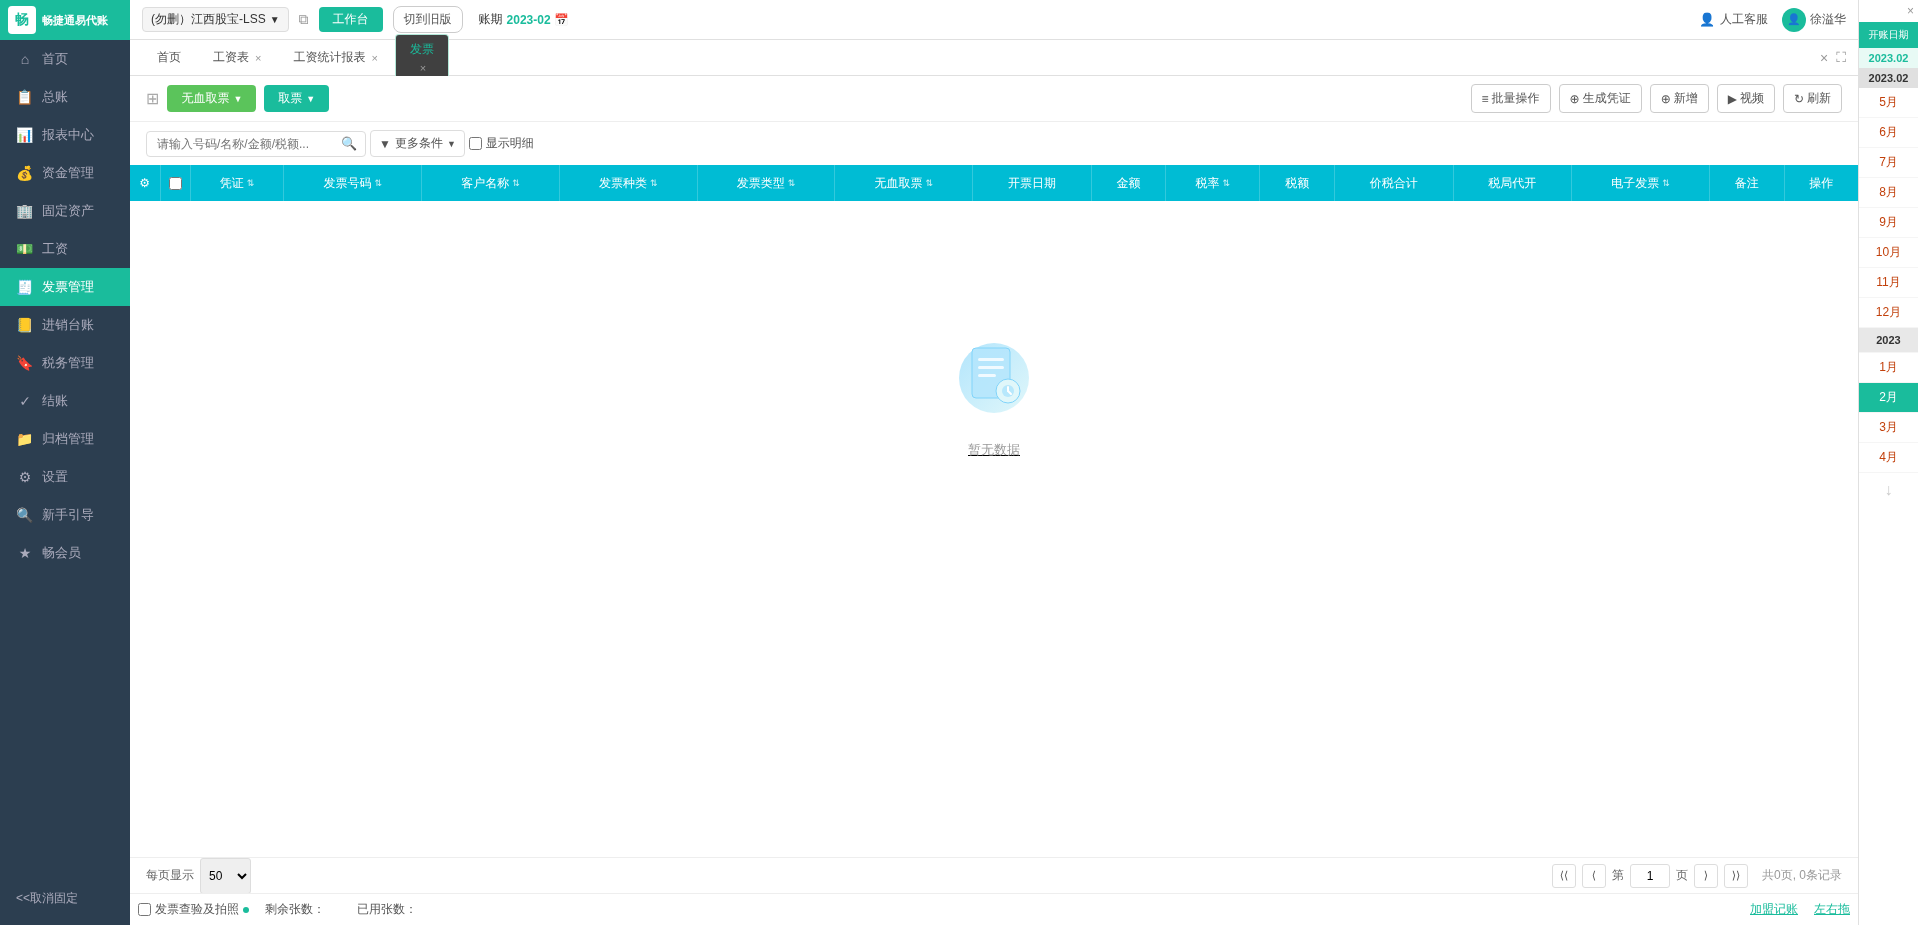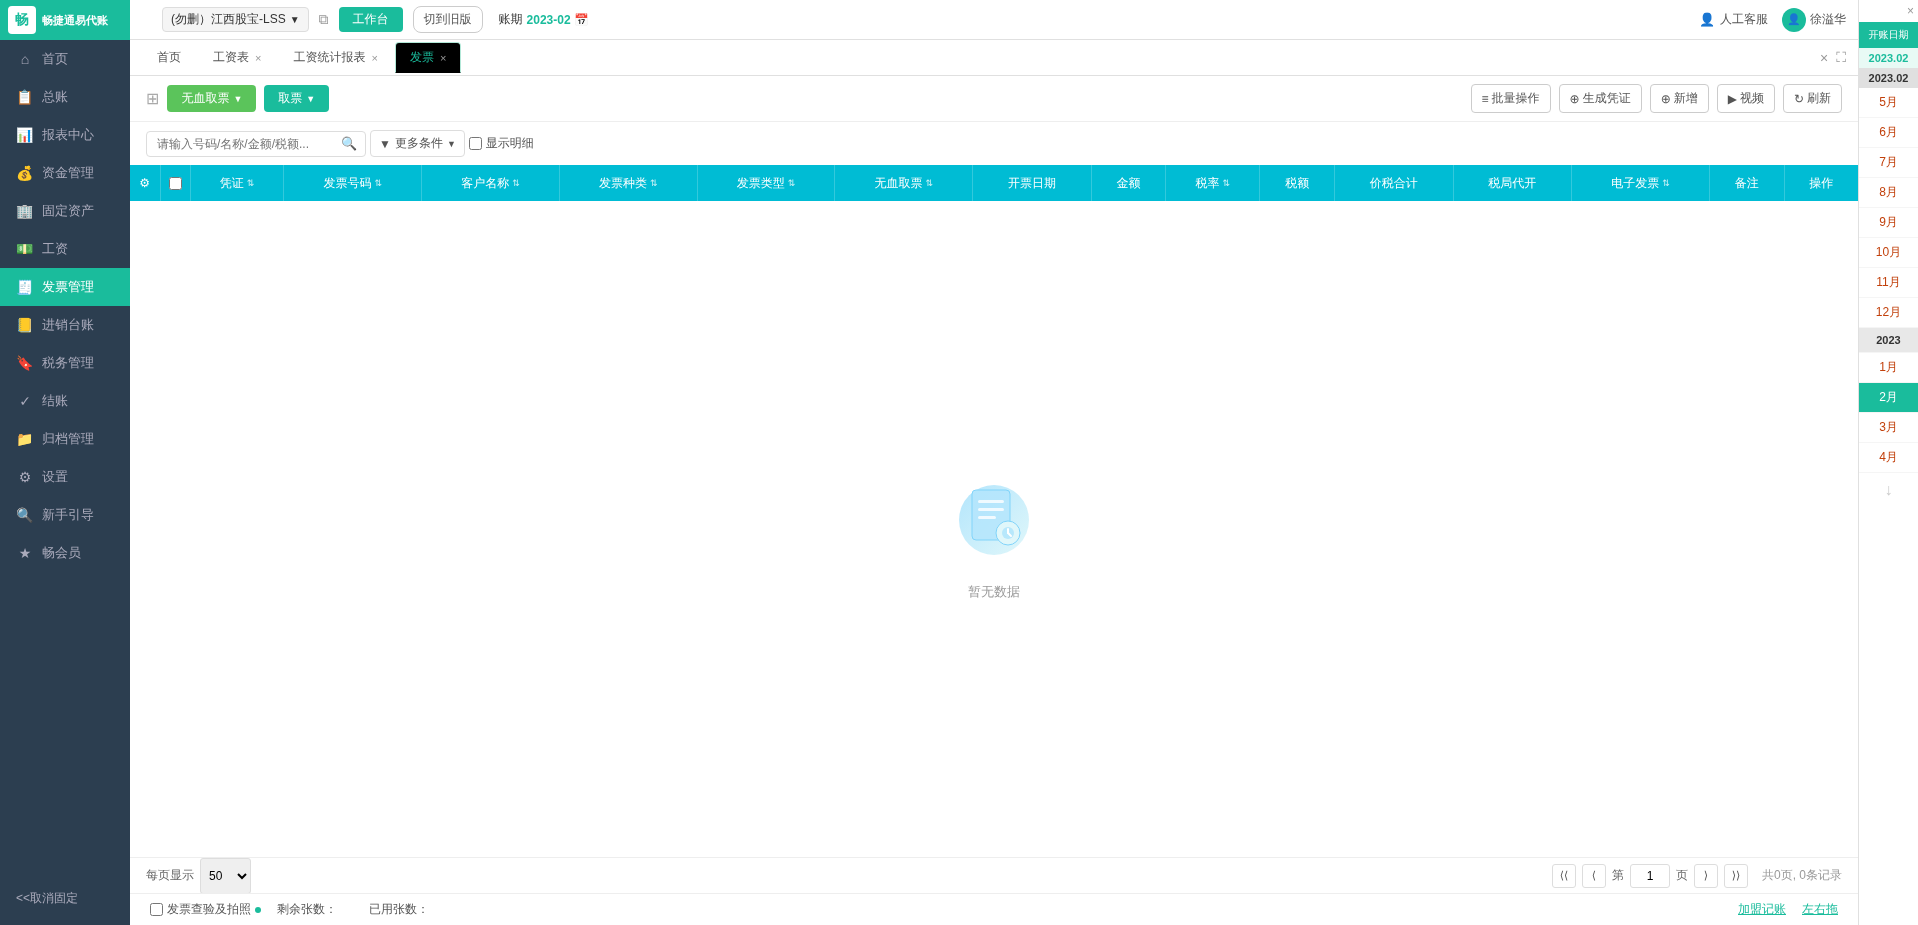--- a/index.html
+++ b/index.html
@@ -13,32 +13,32 @@
     .sidebar-item.active { background: #1abc9c; color: white; }
     .sidebar-item-icon { font-size: 14px; width: 18px; text-align: center; }
     .sidebar-bottom { margin-top: auto; padding: 10px; }
     .sidebar-bottom-item { display: flex; align-items: center; gap: 8px; padding: 8px 6px; cursor: pointer; color: #aab; font-size: 12px; }
 
     
     .main { flex: 1; display: flex; flex-direction: column; height: 100%; overflow: hidden; position: relative; }
 
     
     .topbar { background: white; height: 40px; display: flex; align-items: center; padding: 0 12px; gap: 10px; border-bottom: 1px solid #e0e0e0; flex-shrink: 0; }
-    .topbar-company { display: flex; align-items: center; gap: 4px; background: #f5f5f5; border: 1px solid #ddd; border-radius: 4px; padding: 3px 8px; cursor: pointer; font-size: 12px; color: #333; margin-left: 20px; }
+    .topbar-company { display: flex; align-items: center; gap: 4px; background: #f5f5f5; border: 1px solid #ddd; border-radius: 4px; padding: 3px 8px; cursor: pointer; font-size: 12px; color: #333; }
     .topbar-btn { background: #1abc9c; color: white; border: none; border-radius: 4px; padding: 4px 14px; cursor: pointer; font-size: 12px; }
     .topbar-btn-outline { background: white; color: #555; border: 1px solid #ccc; border-radius: 8px; padding: 4px 10px; cursor: pointer; font-size: 12px; }
     .topbar-period { display: flex; align-items: center; gap: 4px; font-size: 12px; color: #333; margin-left: 6px; }
     .topbar-right { margin-left: auto; display: flex; align-items: center; gap: 14px; }
     .topbar-right-item { display: flex; align-items: center; gap: 4px; color: #555; cursor: pointer; font-size: 12px; }
     .topbar-avatar { width: 24px; height: 24px; background: #1abc9c; border-radius: 50%; color: white; display: flex; align-items: center; justify-content: center; font-size: 11px; }
 
     
     .tabsbar { background: white; height: 36px; display: flex; align-items: center; padding: 0 0 0 12px; border-bottom: 1px solid #e0e0e0; flex-shrink: 0; gap: 2px; }
     .tab { display: flex; align-items: center; gap: 4px; padding: 6px 14px; border-radius: 4px 4px 0 0; cursor: pointer; font-size: 12px; color: #555; border: 1px solid transparent; }
-    .tab.active { background: #000000; color: #1abc9c; border-color: #b2e8d8; border-bottom-color: transparent; }
+    .tab.active { background: #404040; color: #1abc9c; border-color: #b2e8d8; border-bottom-color: transparent; flex-direction: column; }
     .tab-close { font-size: 11px; color: #999; margin-left: 2px; cursor: pointer; }
     .tabsbar-right { margin-left: auto; display: flex; align-items: center; gap: 8px; padding-right: 12px; }
     .tabsbar-icon { cursor: pointer; color: #999; font-size: 14px; }
 
     
     .content { flex: 1; background: white; display: flex; flex-direction: column; overflow: hidden; }
 
     
     .subtabs { display: flex; align-items: center; padding: 10px 16px 0; gap: 0; border-bottom: 1px solid #e0e0e0; flex-shrink: 0; }
     .subtab { padding: 6px 16px; cursor: pointer; font-size: 13px; color: #555; border-bottom: 2px solid transparent; }
@@ -62,33 +62,33 @@
     
     .table-wrap { flex: 1; overflow: auto; }
     table { width: 100%; border-collapse: collapse; font-size: 12px; }
     thead tr { background: #00bcd4; color: white; height: 36px; }
     thead th { padding: 0 8px; text-align: center; white-space: nowrap; font-weight: normal; border-right: 1px solid rgba(255,255,255,0.2); }
     thead th:last-child { border-right: none; }
     .th-inner { display: flex; align-items: center; justify-content: center; gap: 3px; }
     .sort-icon { font-size: 9px; opacity: 0.8; }
 
     
-    .empty-state { flex: 1; display: flex; flex-direction: column; align-items: center; justify-content: flex-end; gap: 28px; }
+    .empty-state { flex: 1; display: flex; flex-direction: column; align-items: center; justify-content: center; gap: 28px; text-decoration: underline; }
     .empty-icon-circle { width: 70px; height: 70px; background: linear-gradient(135deg, #b3e5fc, #e0f7fa); border-radius: 50%; display: flex; align-items: center; justify-content: center; position: relative; }
     .empty-text { color: #999; font-size: 13px; }
 
     
     .footer { height: 36px; display: flex; align-items: center; padding: 0 16px; gap: 12px; border-top: 1px solid #eee; background: white; flex-shrink: 0; font-size: 12px; color: #666; }
     .footer-right { margin-left: auto; display: flex; align-items: center; gap: 6px; }
     .page-btn { width: 24px; height: 24px; border: 1px solid #ddd; background: white; cursor: pointer; border-radius: 3px; display: flex; align-items: center; justify-content: center; font-size: 11px; color: #555; }
     .page-input { width: 40px; height: 24px; border: 1px solid #ddd; text-align: center; border-radius: 3px; font-size: 12px; }
     .page-select { height: 36px; border: 1px solid #ddd; border-radius: 3px; font-size: 12px; padding: 0 4px; }
 
     
-    .statusbar { height: 32px; background: white; border-top: 1px solid #eee; display: flex; align-items: center; padding: 0 20px; gap: 16px; flex-shrink: 0; font-size: 12px; color: #555; }
+    .statusbar { height: 32px; background: white; border-top: 1px solid #eee; display: flex; align-items: center; padding: 0 8px; gap: 16px; flex-shrink: 0; font-size: 12px; color: #555; }
     .statusbar-right { margin-left: auto; display: flex; align-items: center; gap: 16px; }
     .statusbar-link { color: #1abc9c; cursor: pointer; text-decoration: underline; }
 
     
     .right-panel { width: 60px; background: white; border-left: 1px solid #e0e0e0; display: flex; flex-direction: column; overflow-y: auto; flex-shrink: 0; }
     .right-panel-header { background: #1abc9c; color: white; padding: 6px 4px; text-align: center; font-size: 10px; cursor: pointer; }
     .right-panel-close { background: white; border: none; cursor: pointer; font-size: 12px; padding: 4px; color: #999; text-align: right; display: block; width: 100%; }
     .year-label { background: #e8faf5; color: #1abc9c; padding: 4px 4px; text-align: center; font-size: 11px; font-weight: bold; cursor: pointer; }
     .month-item { padding: 6px 4px; text-align: center; font-size: 12px; cursor: pointer; color: #c2410c; border-bottom: 1px solid #f5f5f5; }
     .month-item.active { background: #1abc9c; color: white; }

